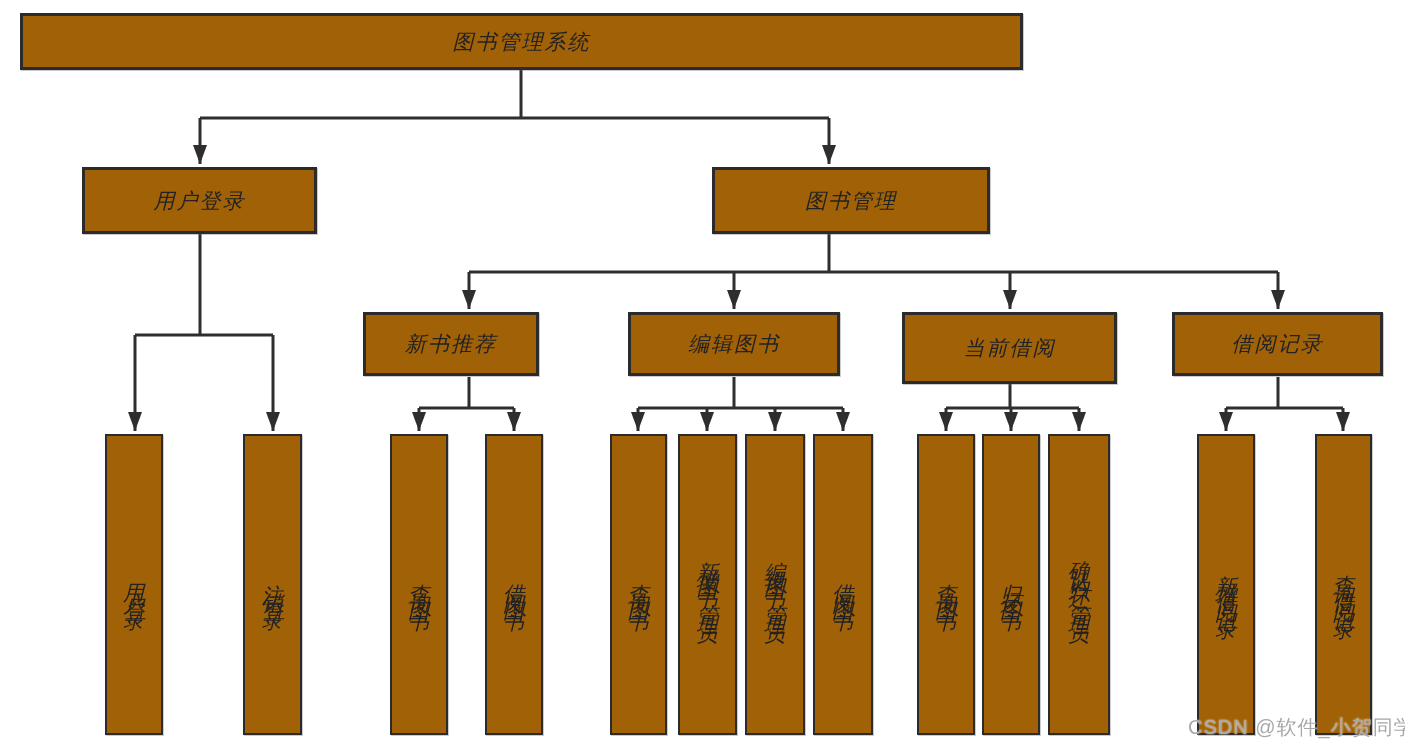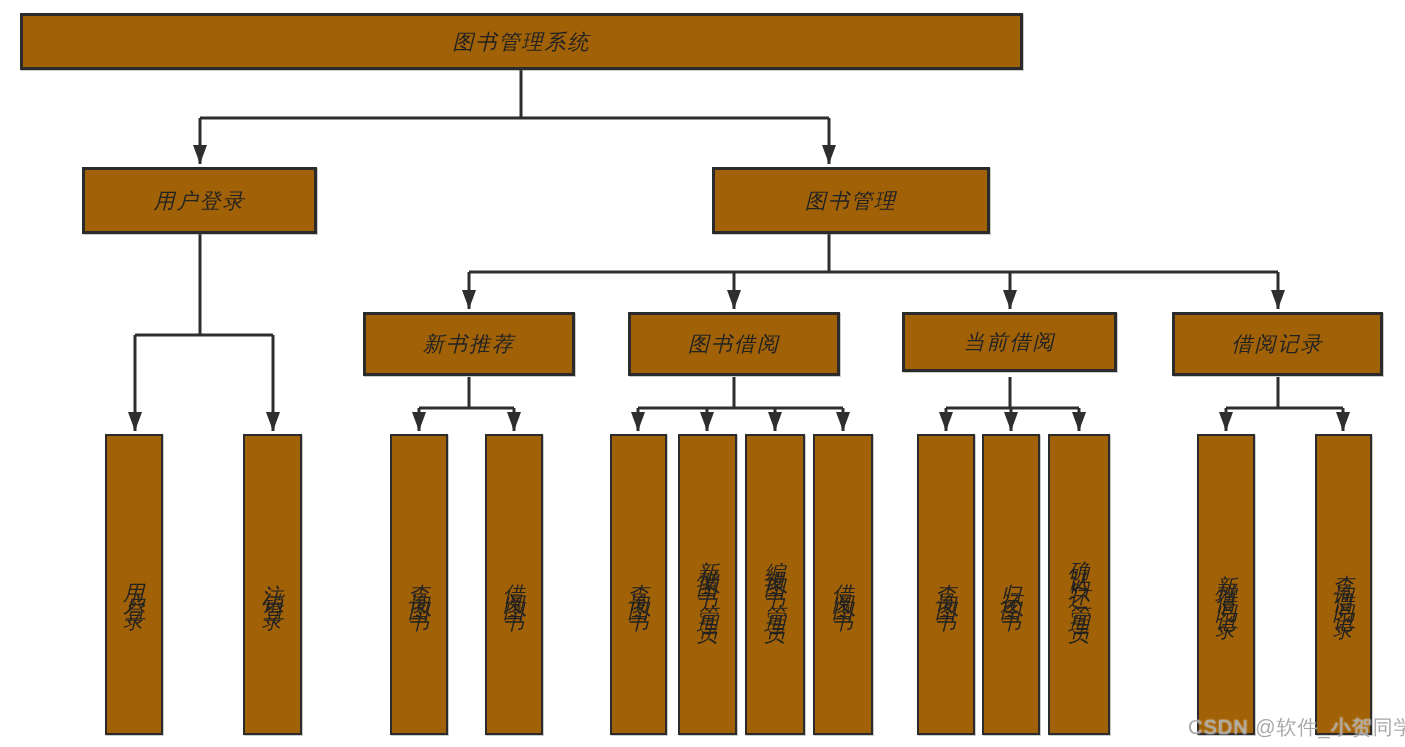--- a/index.html
+++ b/index.html
@@ -100,27 +100,27 @@
     <span>图书管理系统</span>
   </div>
 
   <div class="node" style="left:82px; top:167px; width:235px; height:67px;">
     <span>用户登录</span>
   </div>
   <div class="node" style="left:712px; top:167px; width:278px; height:67px;">
     <span>图书管理</span>
   </div>
 
-  <div class="node" style="left:363px; top:312px; width:212px; height:64px;">
+  <div class="node" style="left:363px; top:312px; width:176px; height:64px;">
     <span>新书推荐</span>
   </div>
   <div class="node" style="left:628px; top:312px; width:212px; height:64px;">
-    <span>图书借阅</span>
+    <span>编辑图书</span>
   </div>
-  <div class="node" style="left:902px; top:312px; width:215px; height:60px;">
+  <div class="node" style="left:902px; top:312px; width:215px; height:72px;">
     <span>当前借阅</span>
   </div>
   <div class="node" style="left:1172px; top:312px; width:211px; height:64px;">
     <span>借阅记录</span>
   </div>
 
   <div class="node leaf" style="left:105px; width:58px;">
     <span class="vtext">用户登录</span>
   </div>
   <div class="node leaf" style="left:243px; width:59px;">

